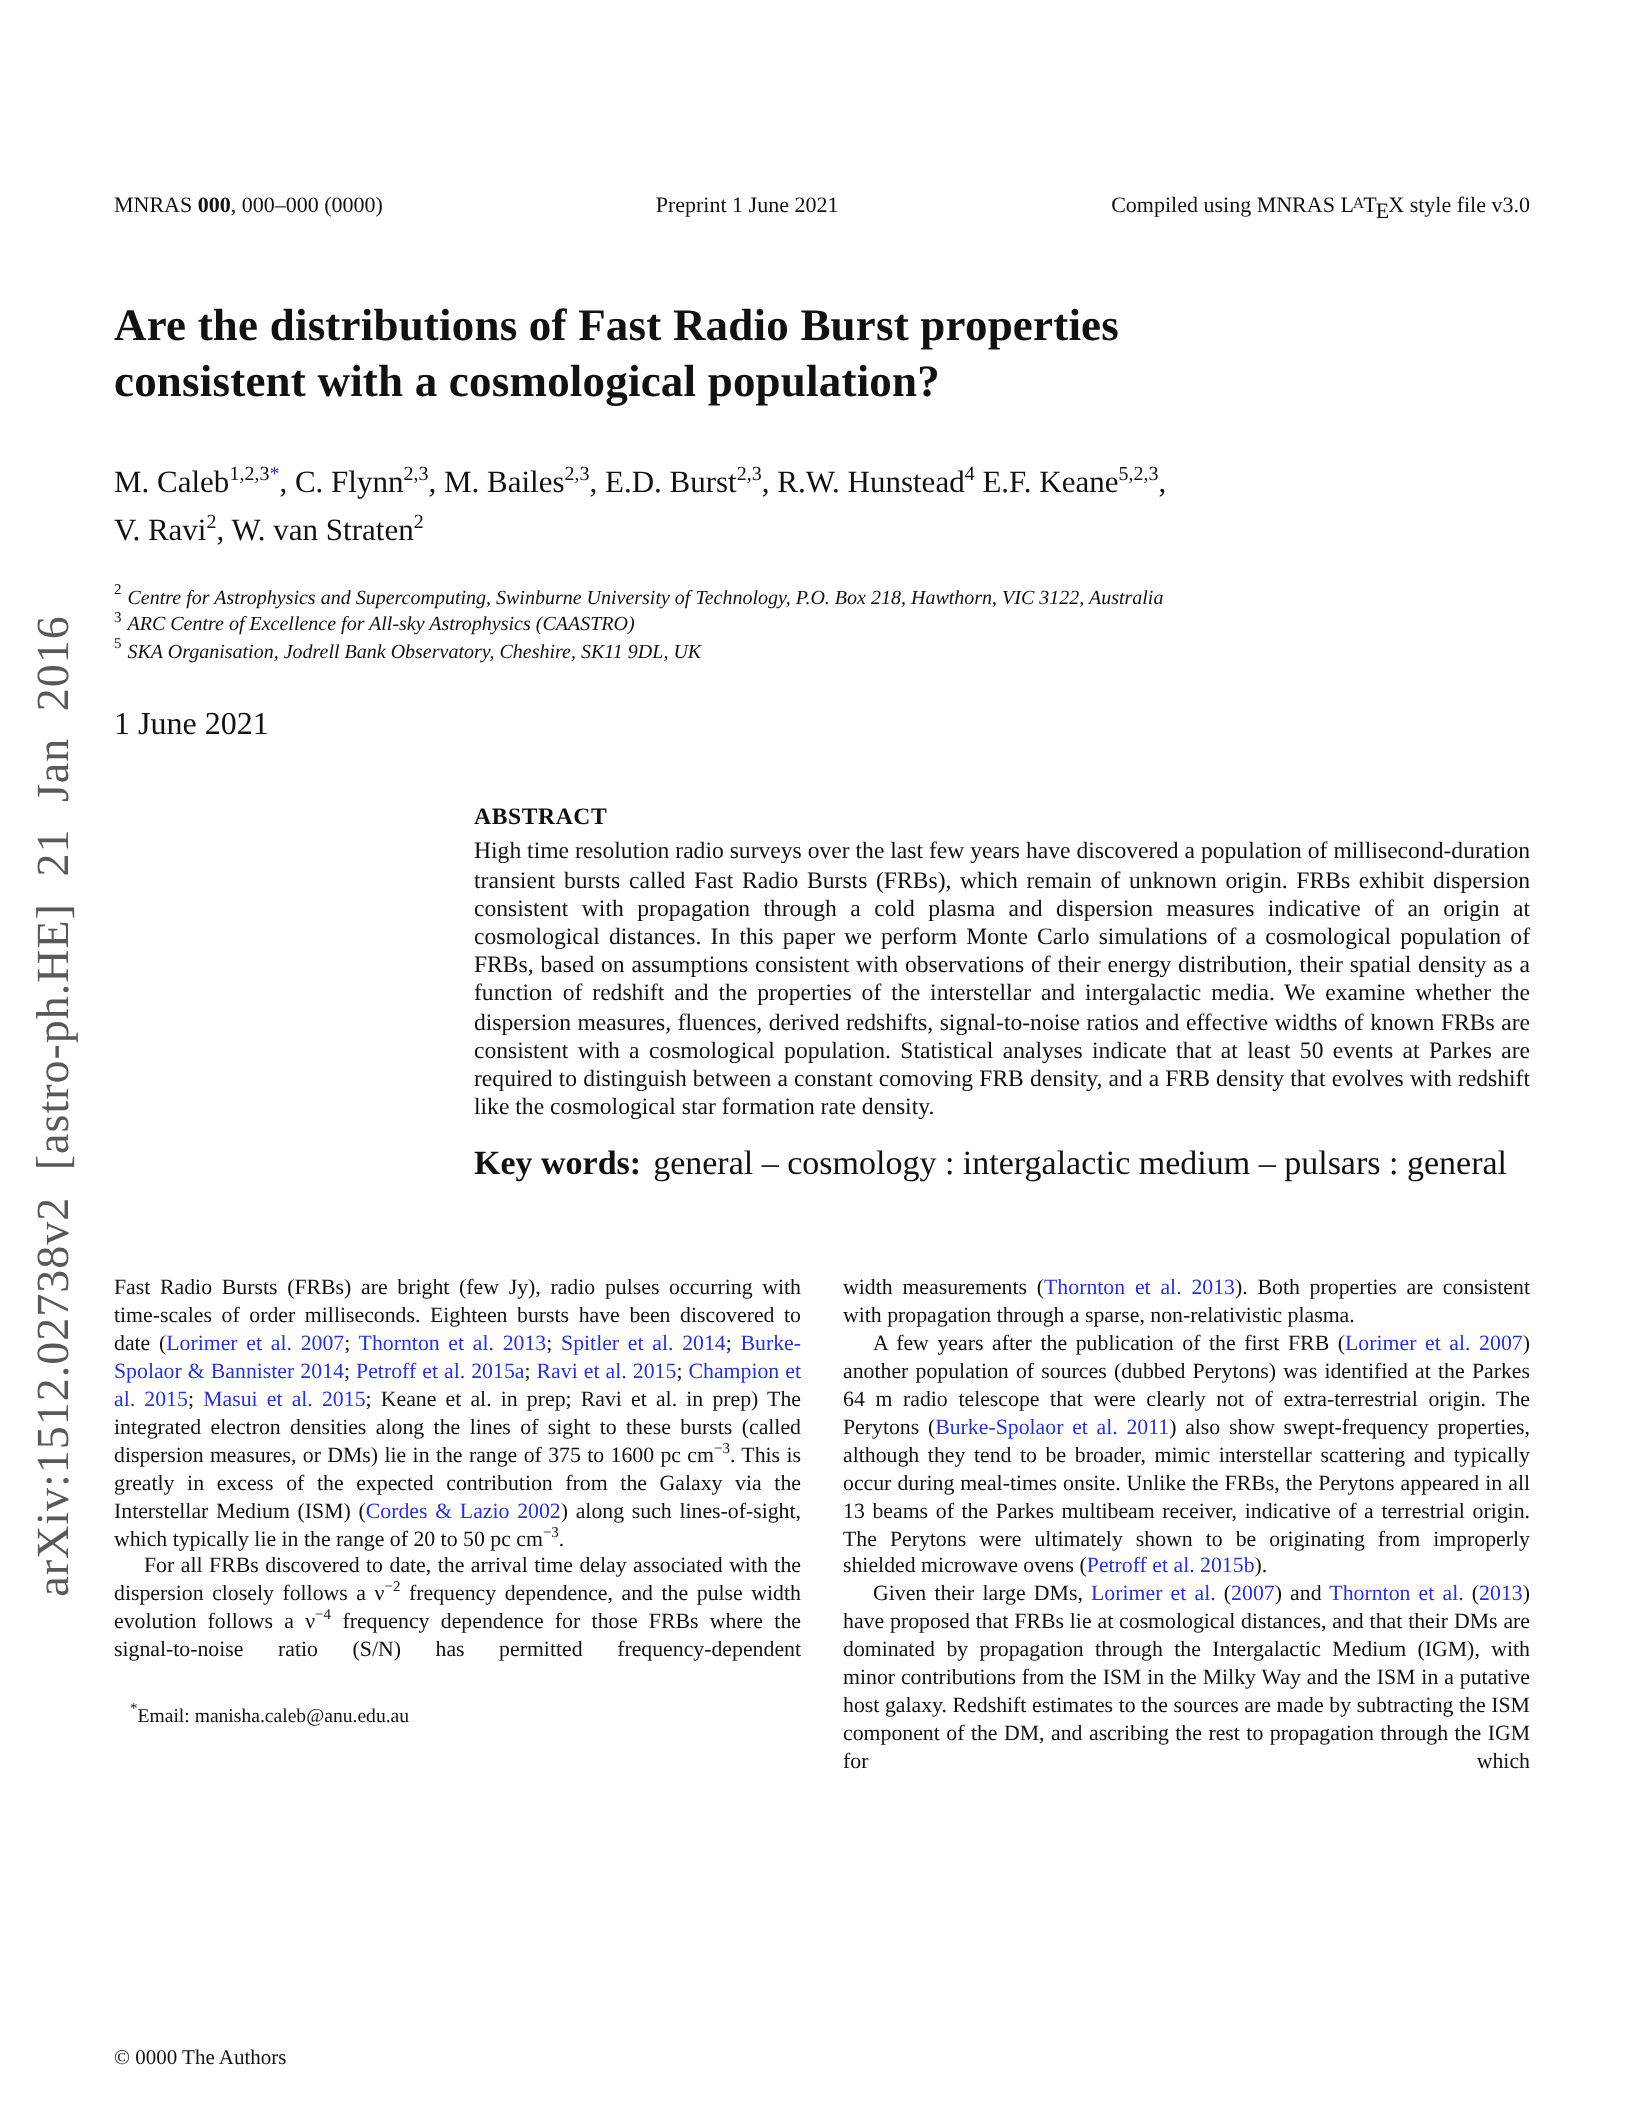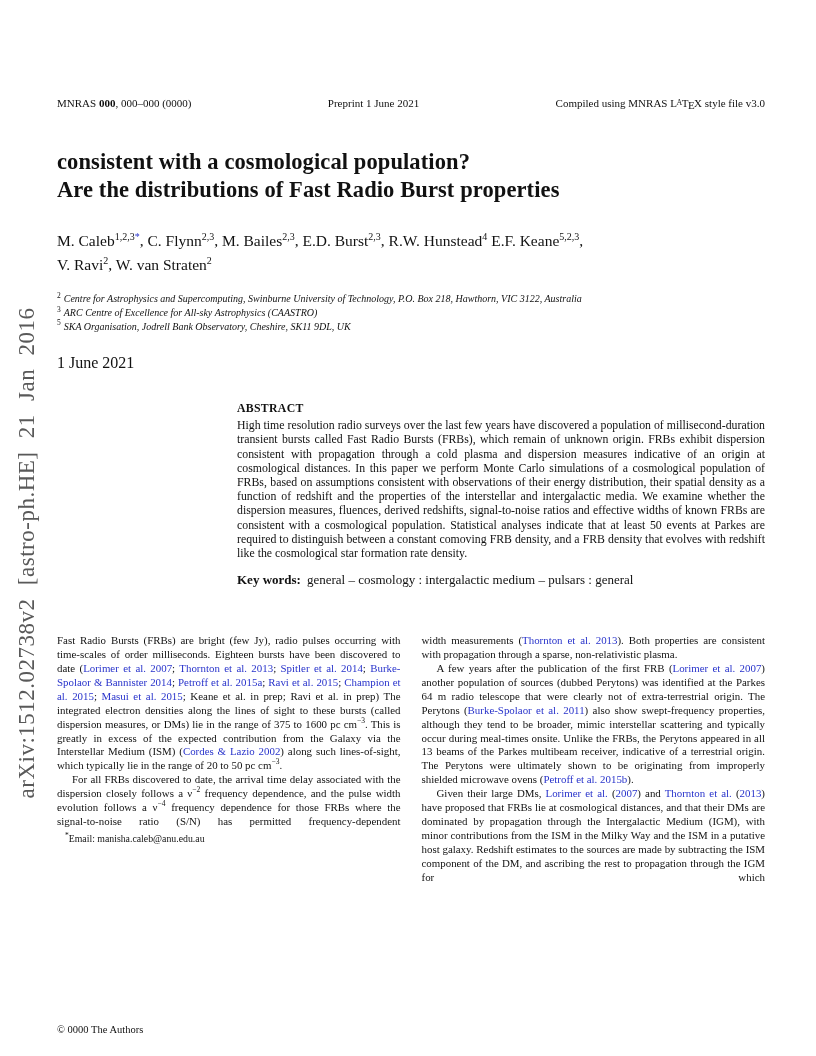--- a/index.html
+++ b/index.html
@@ -54,59 +54,59 @@
 
   .pdate { margin-top: 21px; font-size: 16px; }
 
   
   .abstract-block { margin-left: 180px; margin-top: 29px; width: 528px; }
   .abstract-head { font-size: 11.8px; font-weight: bold; letter-spacing: 0.3px; }
   .abstract-text {
     margin-top: 2px; font-size: 11.8px; line-height: 14.2px;
     text-align: justify;
   }
-  .keywords { margin-top: 12px; font-size: 13px; }
+  .keywords { margin-top: 12px; font-size: 17px; }
   .keywords .kw-label { font-weight: bold; margin-right: 6px; }
 
   
   .columns { display: flex; gap: 21px; margin-top: 46px; }
   .col { width: 343.5px; }
   .sec-head { font-size: 11.5px; font-weight: bold; margin-bottom: 15px; letter-spacing: 0.2px; }
   .sec-head .sec-num { margin-right: 22px; }
   .col p {
     font-size: 10.9px; line-height: 13.9px;
     text-align: justify;
   }
   .col p.indent { text-indent: 15px; }
   .col p.cont { text-align-last: justify; }
   .col p sup { font-size: 7.5px; line-height: 0; }
 
-  .footnote { margin-top: 4px; font-size: 9.8px; text-indent: 8px; }
+  .footnote { margin-top: 20px; font-size: 9.8px; text-indent: 8px; }
   .footnote sup { line-height: 0; font-size: 7.5px; }
 
   .pfooter { position: absolute; left: 57px; top: 1024px; font-size: 10.5px; }
 </style>
 </head>
 <body>
 
 <div class="page">
 
   <div class="watermark">arXiv:1512.02738v2 [astro-ph.HE] 21 Jan 2016</div>
 
   <div class="content">
 
     <div class="pheader">
       <span><span>MNRAS </span><span class="b">000</span><span>, 000–000 (0000)</span></span>
       <span>Preprint 1 June 2021</span>
       <span><span>Compiled using MNRAS L</span><span class="texA">A</span><span>T</span><span class="texE">E</span><span>X</span><span> style file v3.0</span></span>
     </div>
 
     <div class="title">
+      <div>Are the distributions of Fast Radio Burst properties</div>
       <div>consistent with a cosmological population?</div>
-      <div>Are the distributions of Fast Radio Burst properties</div>
     </div>
 
     <div class="authors">
       <div><span>M. Caleb</span><sup>1,2,3</sup><sup class="link">*</sup><span>, C. Flynn</span><sup>2,3</sup><span>, M. Bailes</span><sup>2,3</sup><span>, E.D. Burst</span><sup>2,3</sup><span>, R.W. Hunstead</span><sup>4</sup><span> E.F. Keane</span><sup>5,2,3</sup><span>,</span></div>
       <div><span>V. Ravi</span><sup>2</sup><span>, W. van Straten</span><sup>2</sup></div>
     </div>
 
     <div class="affils">
       <div class="affil-row"><sup>2</sup><span>Centre for Astrophysics and Supercomputing, Swinburne University of Technology, P.O. Box 218, Hawthorn, VIC 3122, Australia</span></div>
       <div class="affil-row"><sup>3</sup><span>ARC Centre of Excellence for All-sky Astrophysics (CAASTRO)</span></div>

